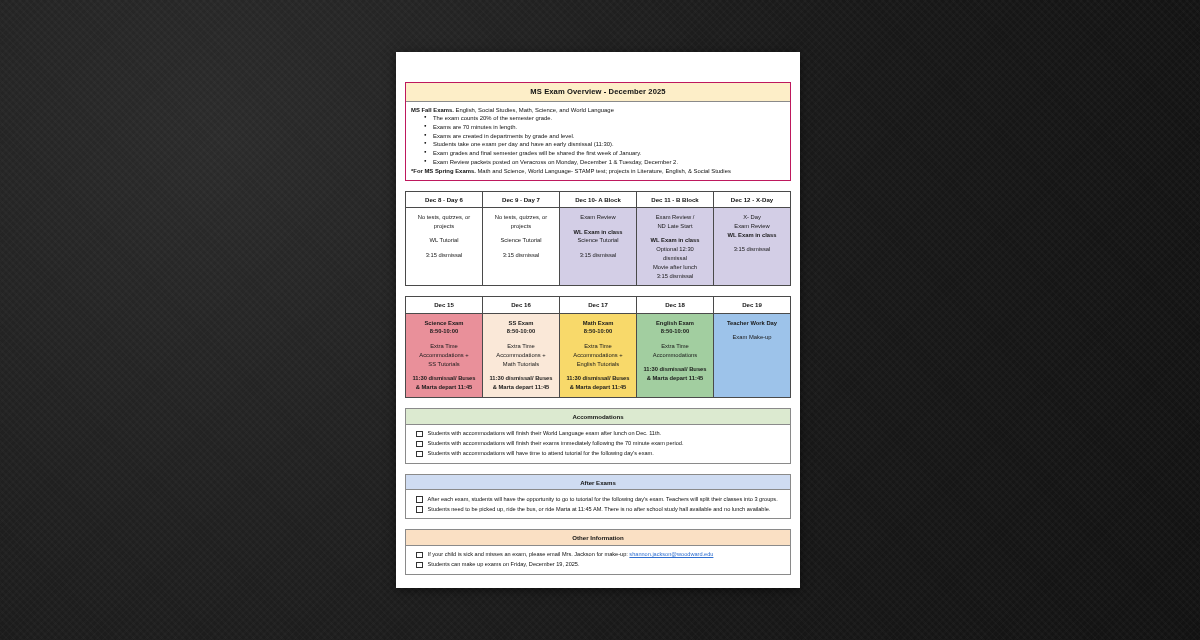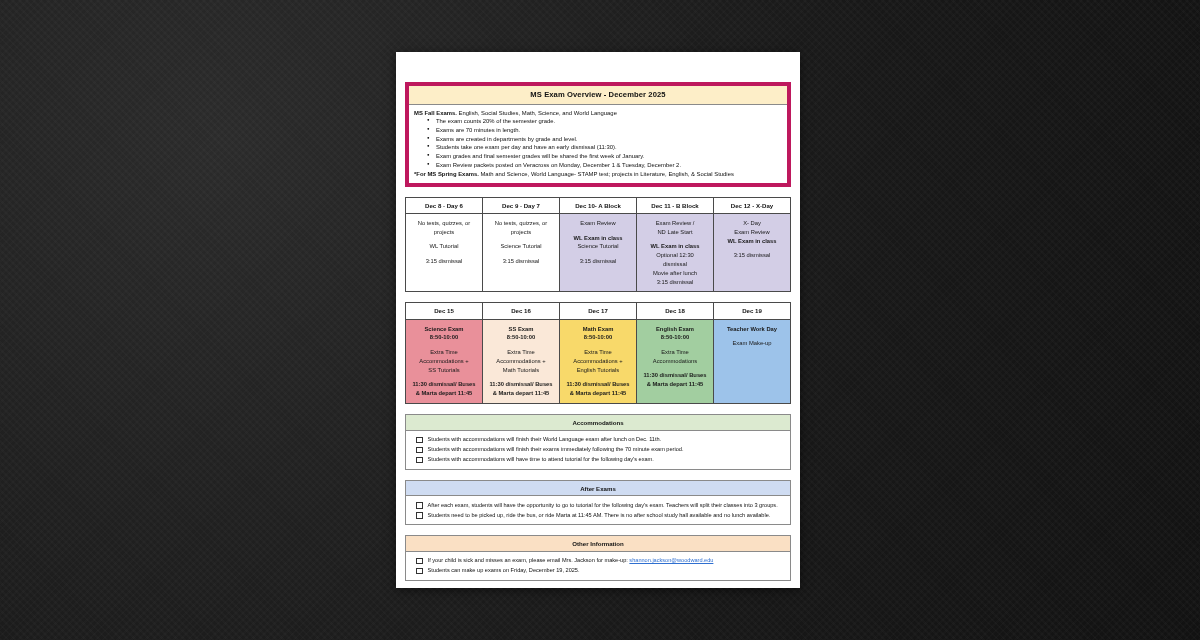--- a/index.html
+++ b/index.html
@@ -32,21 +32,21 @@
     padding: 30px 9px 0 9px;
   }
 
   .doc-body {
     width: 386px;
     margin: 0 auto;
   }
 
   
   .overview-box {
-    border: 4px solid #be185d;
+    border: 1px solid #be185d;
     box-sizing: border-box;
   }
   .overview-title {
     background: #fdeec8;
     border-bottom: 1px solid #8a8a8a;
     text-align: center;
     font-weight: bold;
     font-size: 7.6px;
     letter-spacing: 0.1px;
     color: #111;

